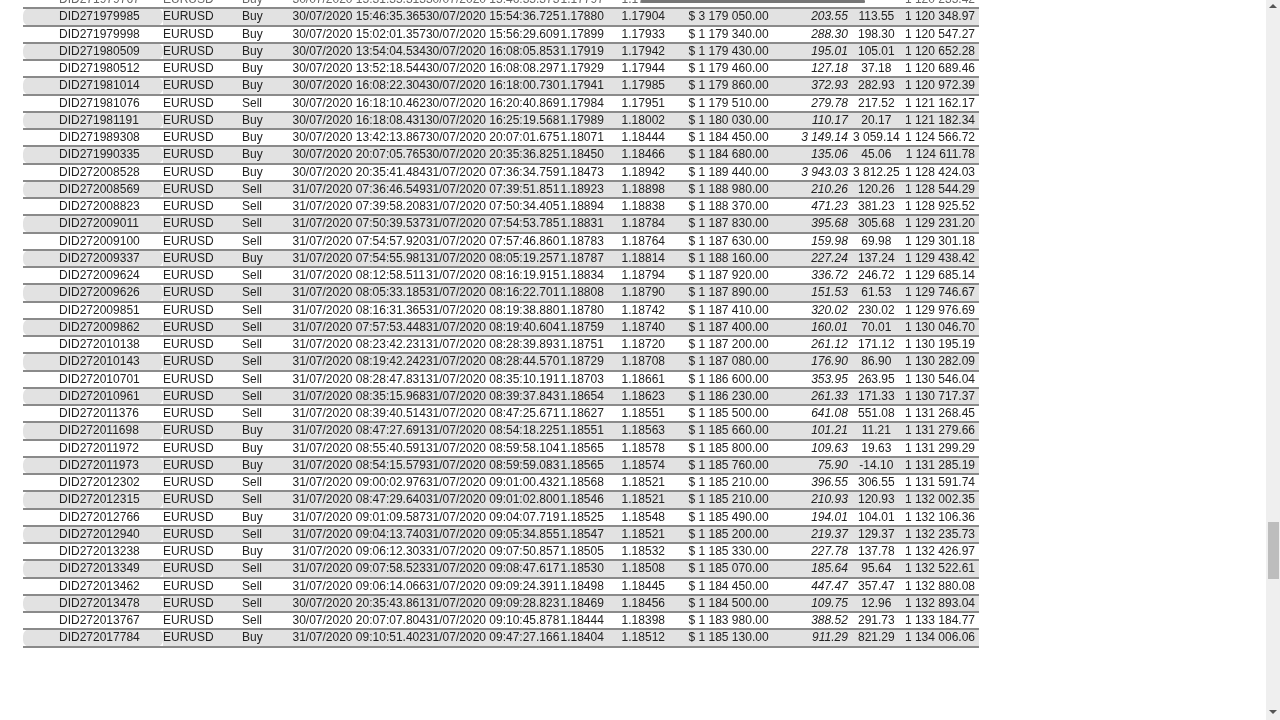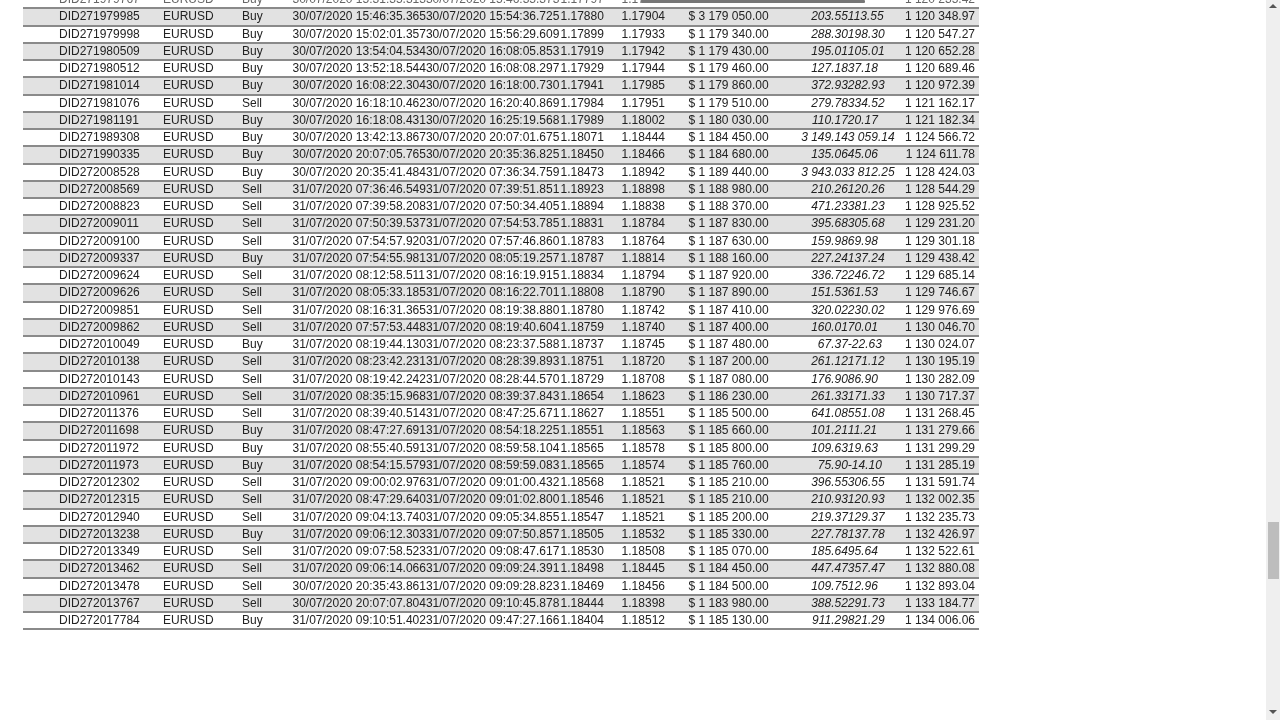--- a/index.html
+++ b/index.html
@@ -6,30 +6,30 @@
   body { width: 1280px; height: 720px; overflow: hidden; position: relative;
          font-family: "Liberation Sans", sans-serif; font-size: 12px; color: #222; }
   .viewport { position: absolute; left: 0; top: -9px; width: 1266px; }
   table.trades { position: absolute; left: 23px; top: 0; border-collapse: collapse; width: 956px; }
   table.trades tr { height: 17.25px; }
   table.trades td { padding: 0; white-space: nowrap; line-height: 15px;
                     border-bottom: 2px solid #8a8a8a; vertical-align: middle; }
   table.trades tr:nth-child(odd) td { background: #ffffff; }
   table.trades tr:nth-child(even) td { background: #e2e2e2; }
   table.trades tr.partial td { color: #666; }
-  .c-id   { width: 113px; padding-left: 36px !important; }
+  .c-id   { width: 113px; padding-left: 36px !important; border-radius: 7px; }
   .c-sym  { width: 90px; }
   .c-side { width: 62px; }
   .c-ot   { width: 126px; }
   .c-ct   { width: 135px; }
   .c-op   { width: 68px; }
   .c-cp   { width: 76px; }
   .c-amt  { width: 104px; text-align: left; }
   .c-gp   { width: 68px; text-align: right; font-style: italic; }
-  .c-np   { width: 61px; text-align: left; font-style: italic; }
+  .c-np   { width: 61px; text-align: center; }
   .c-bal  { width: 70px; text-align: right; padding-right: 4px !important; }
   .overlay-bar { position: absolute; left: 641px; top: 9px; width: 224px; height: 3px;
                  background: #777; border-radius: 1px; }
   .scrollbar { position: absolute; right: 0; top: 0; width: 14px; height: 720px; background: #efefef; }
   .scroll-up { position: absolute; top: 4px; left: 3px; width: 0; height: 0;
                border-left: 4px solid transparent; border-right: 4px solid transparent; border-bottom: 4px solid #555; }
   .scroll-down { position: absolute; bottom: 6px; left: 3px; width: 0; height: 0;
                border-left: 4px solid transparent; border-right: 4px solid transparent; border-top: 4px solid #555; }
   .scroll-thumb { position: absolute; left: 2px; top: 522px; width: 11px; height: 57px; background: #bdbdbd; }
 </style>
@@ -120,21 +120,21 @@
         <tr>
           <td class="c-id">DID271981076</td>
           <td class="c-sym">EURUSD</td>
           <td class="c-side">Sell</td>
           <td class="c-ot">30/07/2020 16:18:10.462</td>
           <td class="c-ct">30/07/2020 16:20:40.869</td>
           <td class="c-op">1.17984</td>
           <td class="c-cp">1.17951</td>
           <td class="c-amt">$ 1 179 510.00</td>
           <td class="c-gp">279.78</td>
-          <td class="c-np">334.52</td>
+          <td class="c-np">217.52</td>
           <td class="c-bal">1 121 162.17</td>
         </tr>
         <tr>
           <td class="c-id">DID271981191</td>
           <td class="c-sym">EURUSD</td>
           <td class="c-side">Buy</td>
           <td class="c-ot">30/07/2020 16:18:08.431</td>
           <td class="c-ct">30/07/2020 16:25:19.568</td>
           <td class="c-op">1.17989</td>
           <td class="c-cp">1.18002</td>
@@ -293,33 +293,20 @@
           <td class="c-ot">31/07/2020 07:57:53.448</td>
           <td class="c-ct">31/07/2020 08:19:40.604</td>
           <td class="c-op">1.18759</td>
           <td class="c-cp">1.18740</td>
           <td class="c-amt">$ 1 187 400.00</td>
           <td class="c-gp">160.01</td>
           <td class="c-np">70.01</td>
           <td class="c-bal">1 130 046.70</td>
         </tr>
         <tr>
-          <td class="c-id">DID272010049</td>
-          <td class="c-sym">EURUSD</td>
-          <td class="c-side">Buy</td>
-          <td class="c-ot">31/07/2020 08:19:44.130</td>
-          <td class="c-ct">31/07/2020 08:23:37.588</td>
-          <td class="c-op">1.18737</td>
-          <td class="c-cp">1.18745</td>
-          <td class="c-amt">$ 1 187 480.00</td>
-          <td class="c-gp">67.37</td>
-          <td class="c-np">-22.63</td>
-          <td class="c-bal">1 130 024.07</td>
-        </tr>
-        <tr>
           <td class="c-id">DID272010138</td>
           <td class="c-sym">EURUSD</td>
           <td class="c-side">Sell</td>
           <td class="c-ot">31/07/2020 08:23:42.231</td>
           <td class="c-ct">31/07/2020 08:28:39.893</td>
           <td class="c-op">1.18751</td>
           <td class="c-cp">1.18720</td>
           <td class="c-amt">$ 1 187 200.00</td>
           <td class="c-gp">261.12</td>
           <td class="c-np">171.12</td>
@@ -332,20 +319,33 @@
           <td class="c-ot">31/07/2020 08:19:42.242</td>
           <td class="c-ct">31/07/2020 08:28:44.570</td>
           <td class="c-op">1.18729</td>
           <td class="c-cp">1.18708</td>
           <td class="c-amt">$ 1 187 080.00</td>
           <td class="c-gp">176.90</td>
           <td class="c-np">86.90</td>
           <td class="c-bal">1 130 282.09</td>
         </tr>
         <tr>
+          <td class="c-id">DID272010701</td>
+          <td class="c-sym">EURUSD</td>
+          <td class="c-side">Sell</td>
+          <td class="c-ot">31/07/2020 08:28:47.831</td>
+          <td class="c-ct">31/07/2020 08:35:10.191</td>
+          <td class="c-op">1.18703</td>
+          <td class="c-cp">1.18661</td>
+          <td class="c-amt">$ 1 186 600.00</td>
+          <td class="c-gp">353.95</td>
+          <td class="c-np">263.95</td>
+          <td class="c-bal">1 130 546.04</td>
+        </tr>
+        <tr>
           <td class="c-id">DID272010961</td>
           <td class="c-sym">EURUSD</td>
           <td class="c-side">Sell</td>
           <td class="c-ot">31/07/2020 08:35:15.968</td>
           <td class="c-ct">31/07/2020 08:39:37.843</td>
           <td class="c-op">1.18654</td>
           <td class="c-cp">1.18623</td>
           <td class="c-amt">$ 1 186 230.00</td>
           <td class="c-gp">261.33</td>
           <td class="c-np">171.33</td>
@@ -421,20 +421,33 @@
           <td class="c-sym">EURUSD</td>
           <td class="c-side">Sell</td>
           <td class="c-ot">31/07/2020 08:47:29.640</td>
           <td class="c-ct">31/07/2020 09:01:02.800</td>
           <td class="c-op">1.18546</td>
           <td class="c-cp">1.18521</td>
           <td class="c-amt">$ 1 185 210.00</td>
           <td class="c-gp">210.93</td>
           <td class="c-np">120.93</td>
           <td class="c-bal">1 132 002.35</td>
+        </tr>
+        <tr>
+          <td class="c-id">DID272012766</td>
+          <td class="c-sym">EURUSD</td>
+          <td class="c-side">Buy</td>
+          <td class="c-ot">31/07/2020 09:01:09.587</td>
+          <td class="c-ct">31/07/2020 09:04:07.719</td>
+          <td class="c-op">1.18525</td>
+          <td class="c-cp">1.18548</td>
+          <td class="c-amt">$ 1 185 490.00</td>
+          <td class="c-gp">194.01</td>
+          <td class="c-np">104.01</td>
+          <td class="c-bal">1 132 106.36</td>
         </tr>
         <tr>
           <td class="c-id">DID272012940</td>
           <td class="c-sym">EURUSD</td>
           <td class="c-side">Sell</td>
           <td class="c-ot">31/07/2020 09:04:13.740</td>
           <td class="c-ct">31/07/2020 09:05:34.855</td>
           <td class="c-op">1.18547</td>
           <td class="c-cp">1.18521</td>
           <td class="c-amt">$ 1 185 200.00</td>

